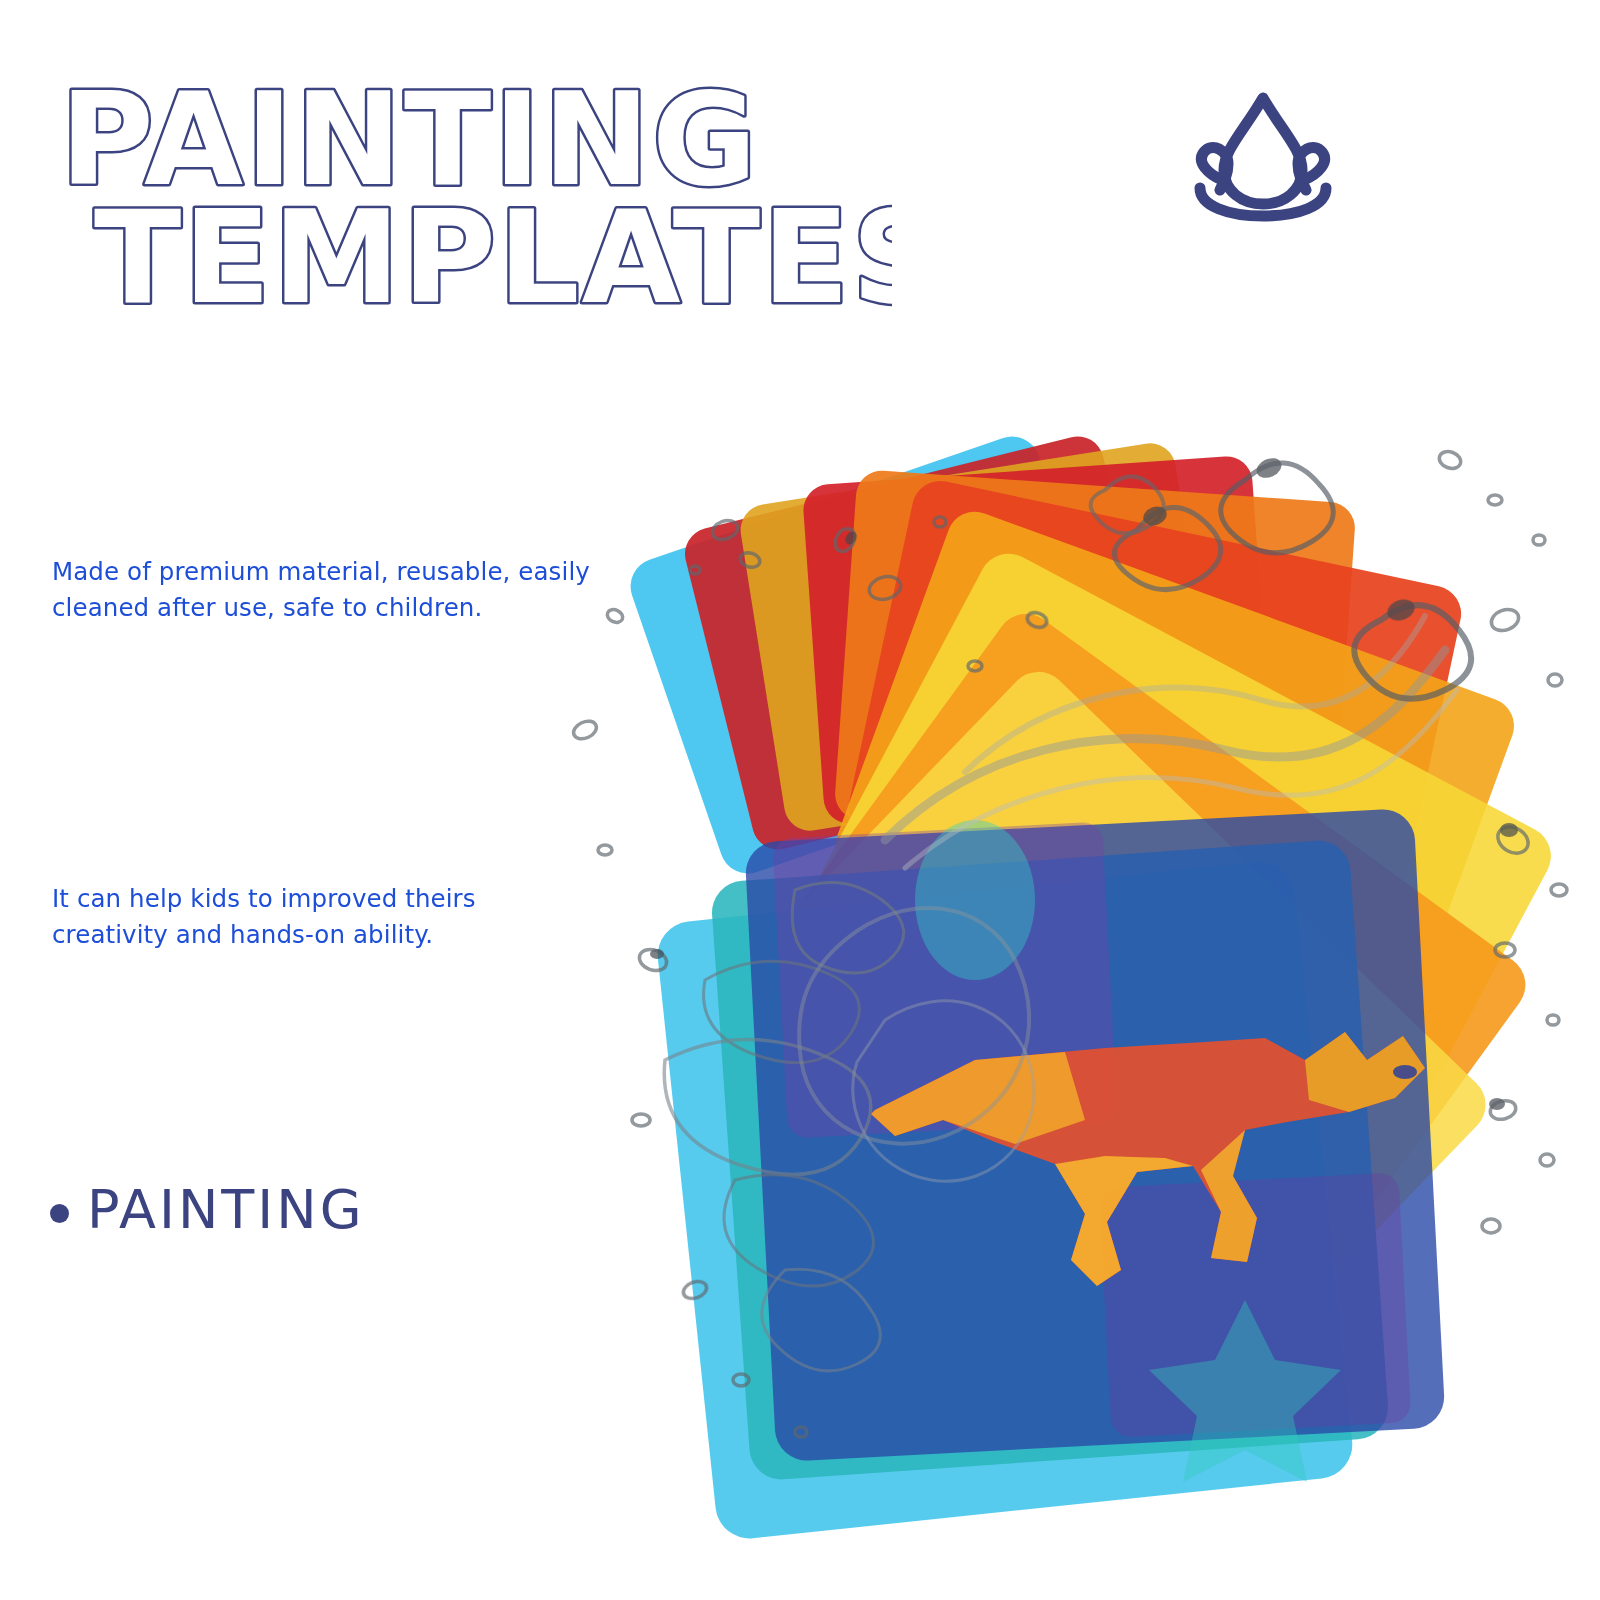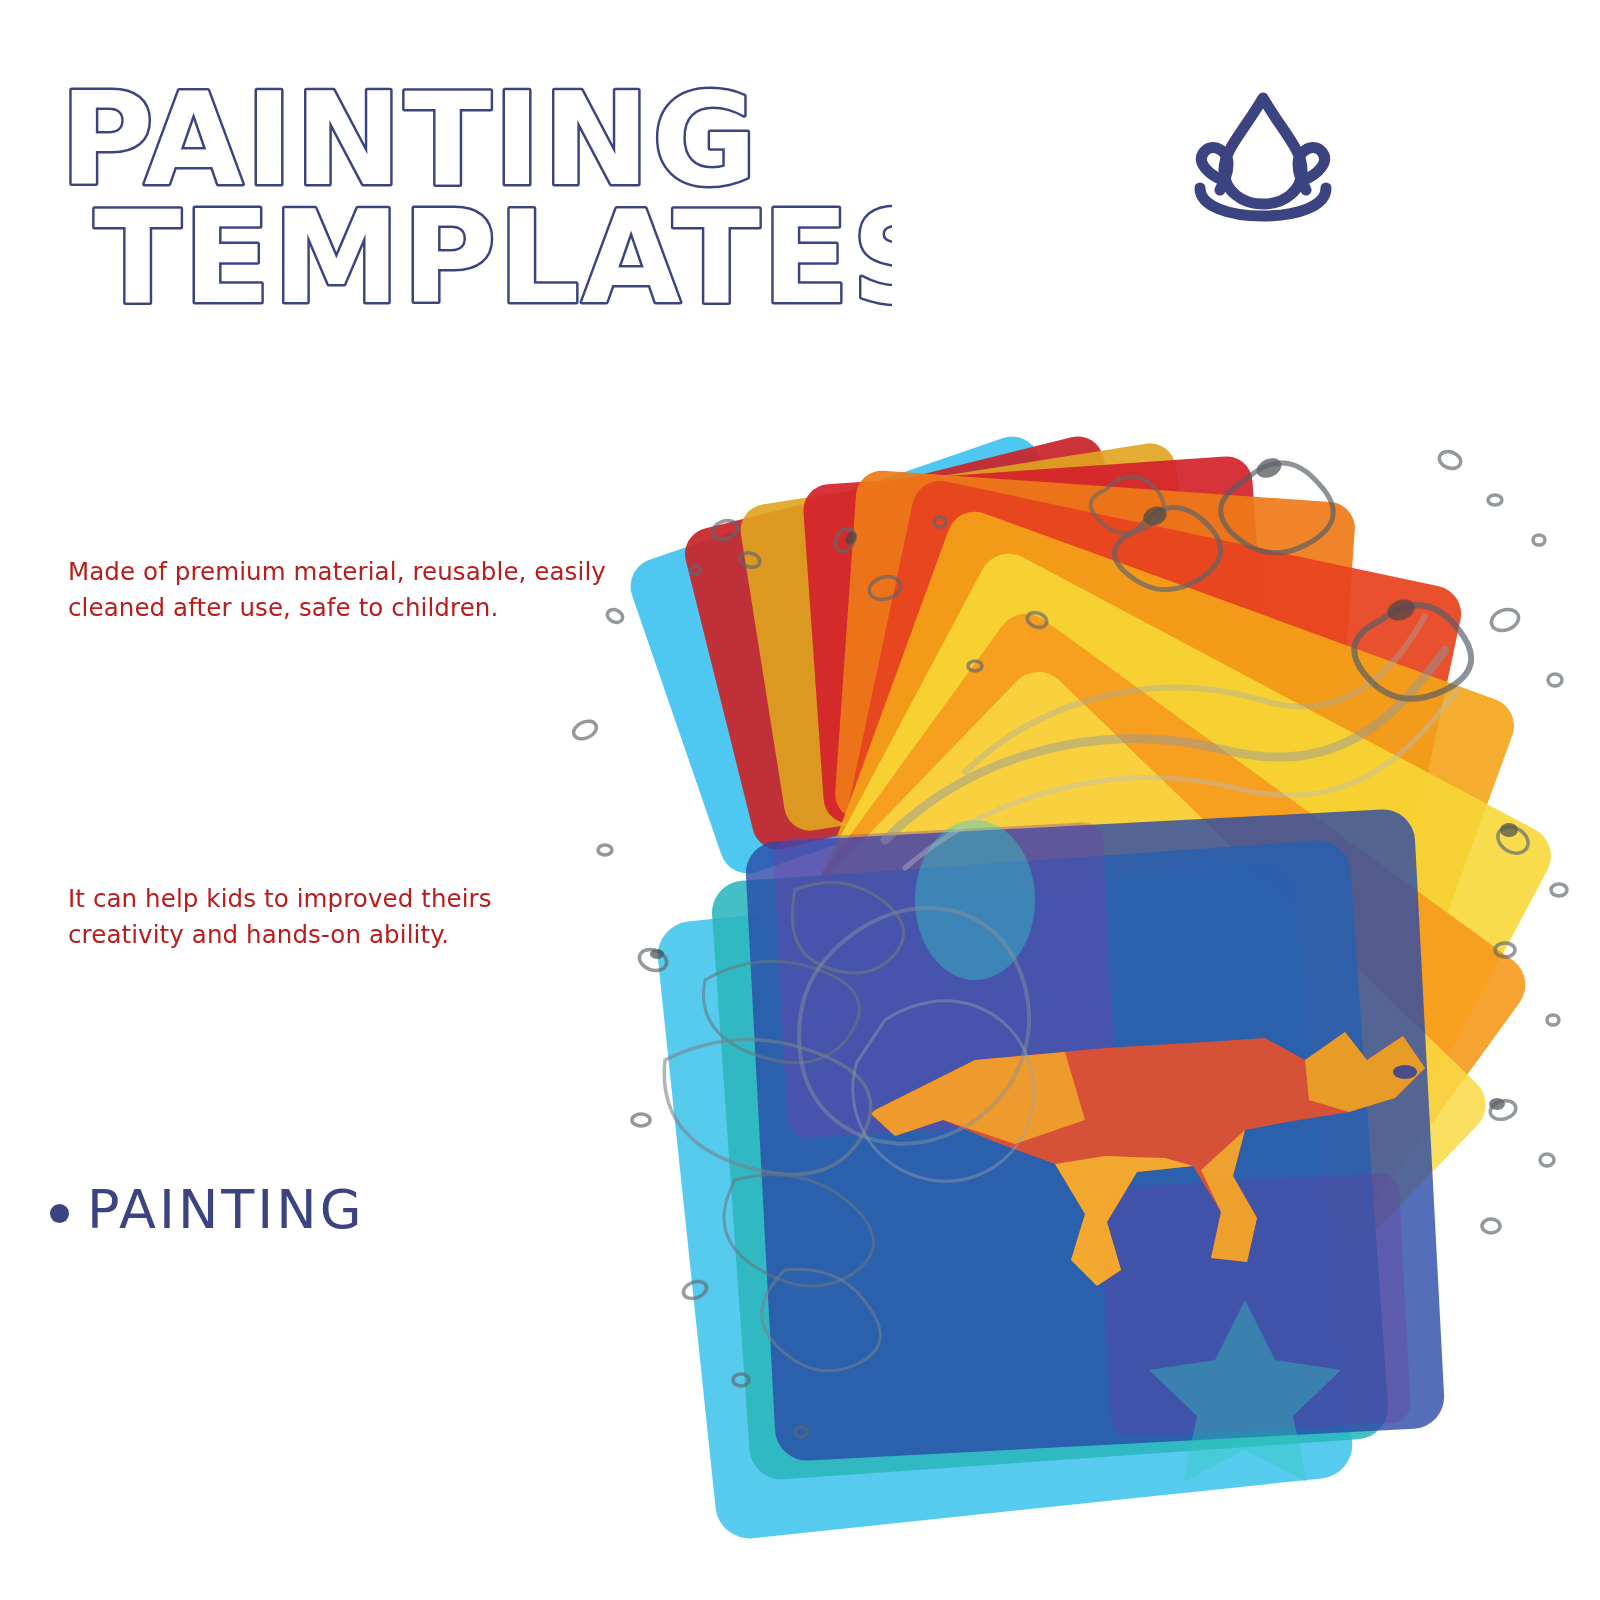--- a/index.html
+++ b/index.html
@@ -84,25 +84,25 @@
   .feature-title {
     font-family: "DejaVu Sans", sans-serif;
     font-size: 54px;
     font-weight: 400;
     letter-spacing: 3px;
     color: #3b4380;
     line-height: 1.0;
   }
   .feature-body {
     margin-top: 26px;
-    margin-left: 18px;
+    margin-left: 2px;
     font-family: "DejaVu Sans", sans-serif;
     font-size: 24.5px;
     line-height: 1.45;
-    color: #b91c1c;
+    color: #1d4ed8;
     letter-spacing: 0.1px;
     white-space: pre-line;
   }
 
   
   .product {
     position: absolute;
     left: 545px;
     top: 420px;
     width: 1060px;

